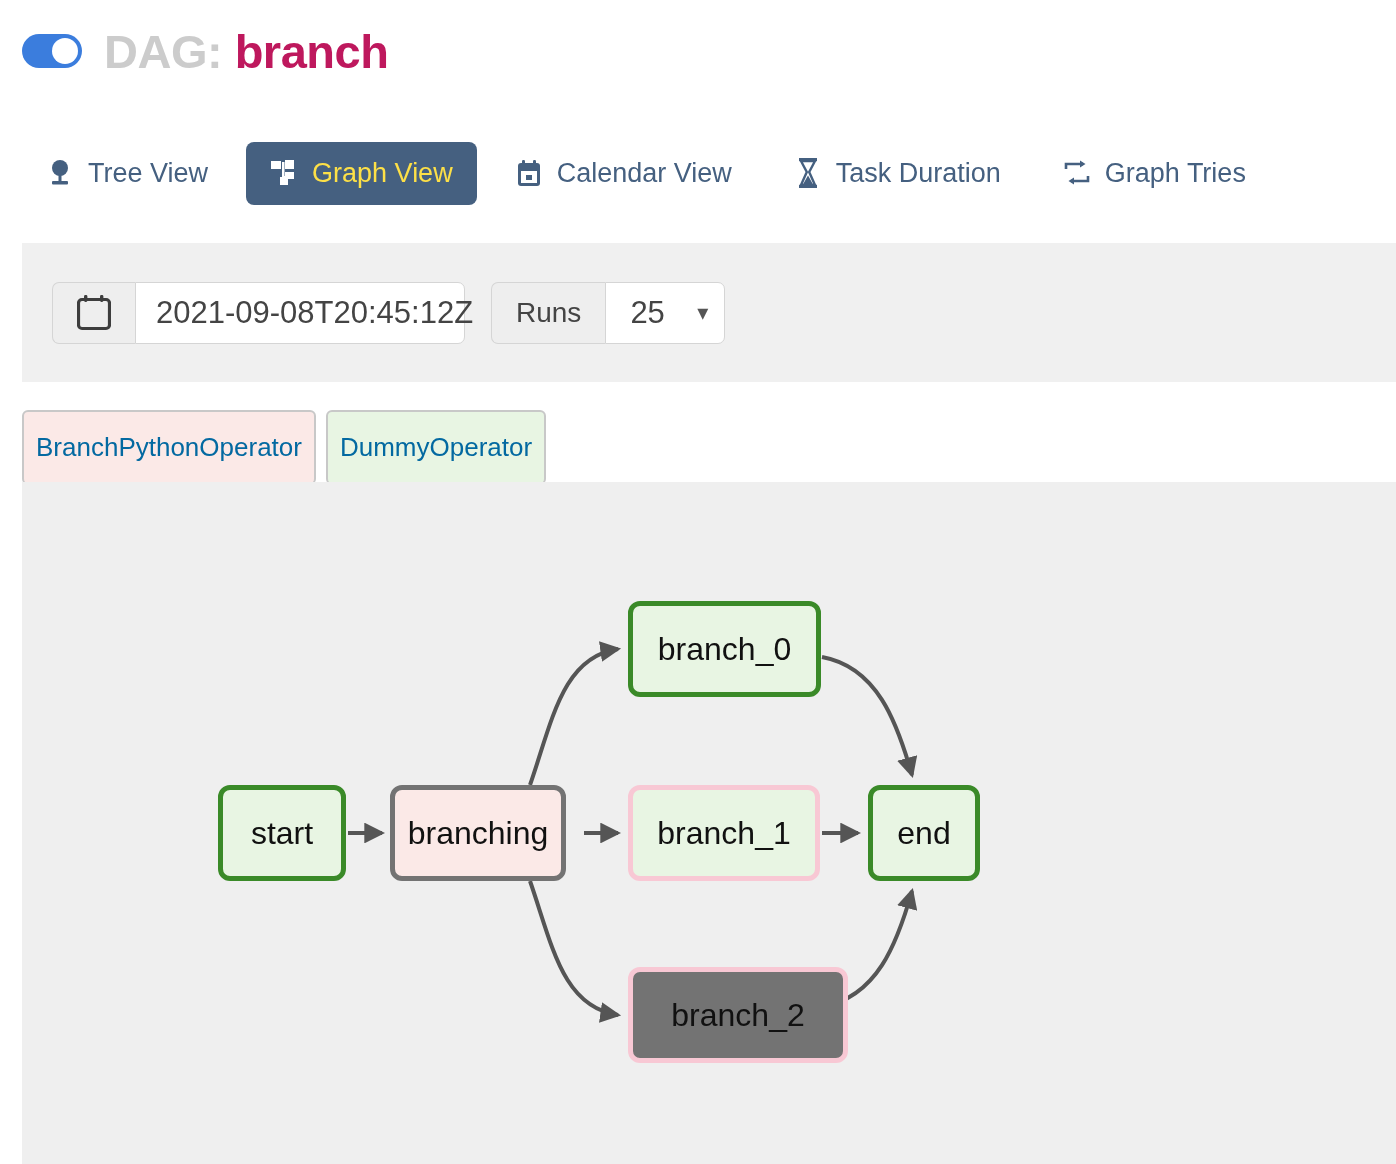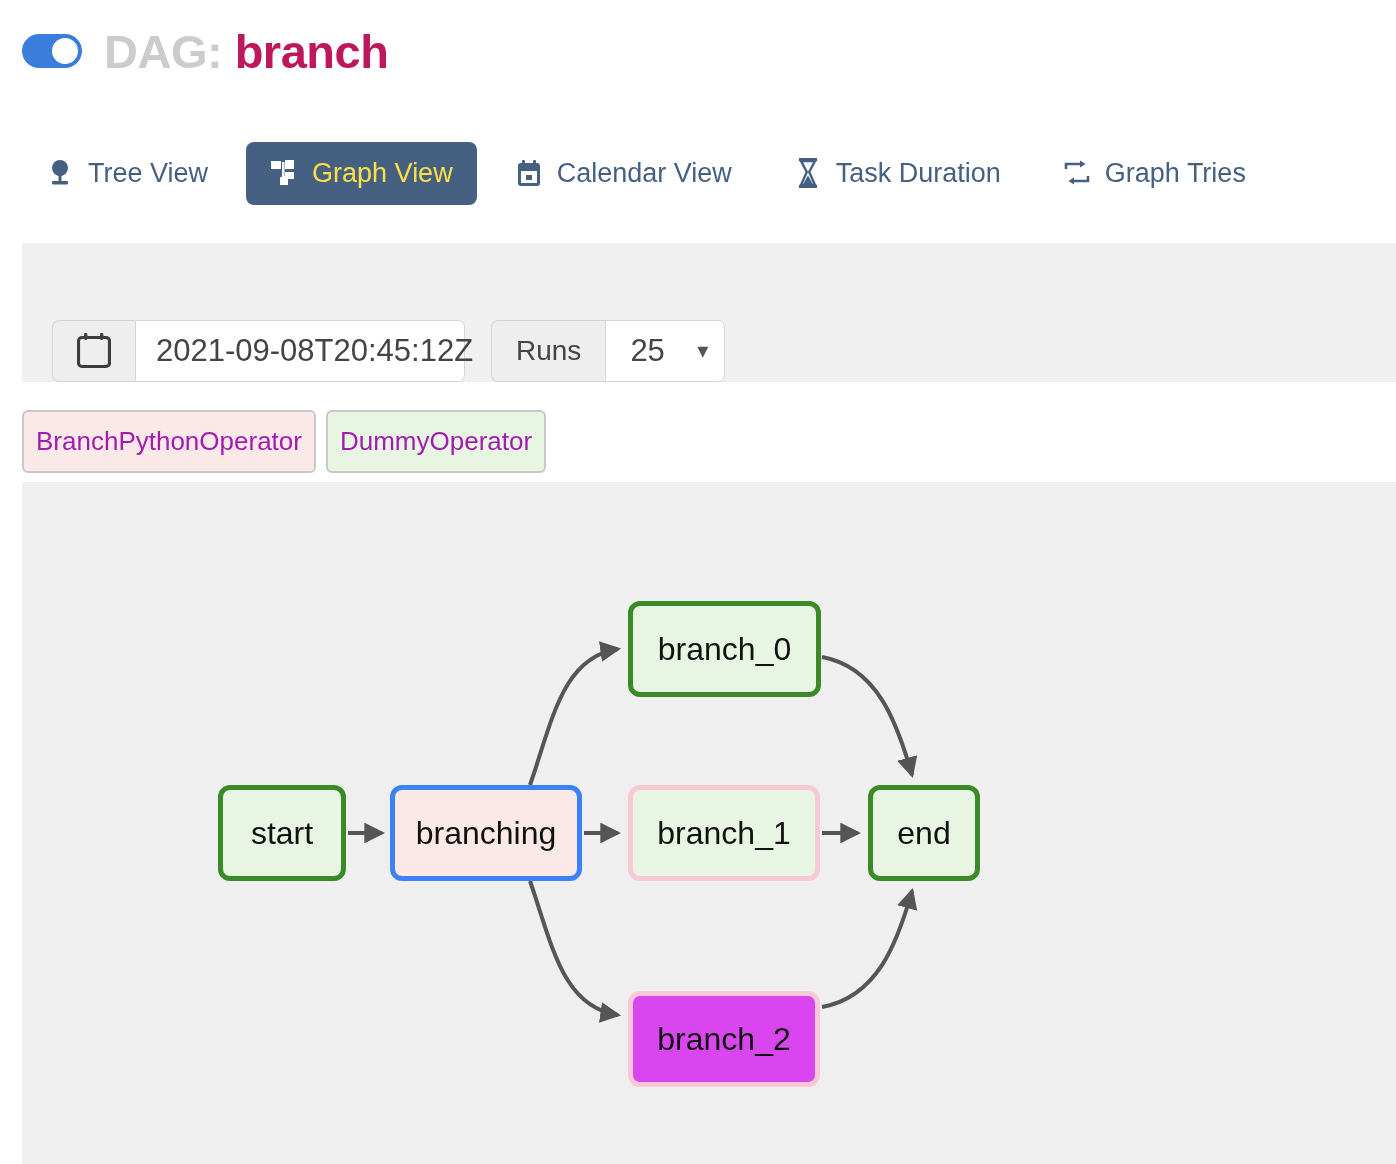--- a/index.html
+++ b/index.html
@@ -88,21 +88,21 @@
   .tab svg { display: block; }
 
   
   .toolbar {
     position: absolute;
     left: 22px; top: 243px;
     width: 1374px;
     height: 139px;
     background: #f0f0f0;
     display: flex;
-    align-items: flex-end;
+    align-items: center;
     overflow: hidden;
   }
   .toolbar-inner {
     display: flex;
     align-items: stretch;
     margin-left: 30px;
     height: 62px;
   }
   .inputgrp { display: flex; align-items: stretch; }
   .ig-addon {
@@ -148,23 +148,23 @@
   
   .legend {
     position: absolute;
     left: 22px; top: 410px;
     display: flex;
     gap: 10px;
   }
   .legend-item {
     border: 2px solid #c8c8c8;
     border-radius: 6px;
-    padding: 14px 12px;
+    padding: 20px 12px;
     font-size: 26px;
-    color: #a21caf;
+    color: #0369a1;
     white-space: nowrap;
     cursor: pointer;
   }
 
   
   .graph-canvas {
     position: absolute;
     left: 22px; top: 482px;
     width: 1374px;
     height: 682px;
@@ -322,33 +322,33 @@
 
       <path d="M 800 351 L 836 351" fill="none" stroke="#555555" stroke-width="4" marker-end="url(#arrow)"></path>
 
       <path d="M 800 525 C 855 515 875 462 890 409" fill="none" stroke="#555555" stroke-width="4" marker-end="url(#arrow)"></path>
     </svg>
 
     <div class="node" style="left:196px; top:303px; width:128px; height:96px; background:#e8f5e3; border:5px solid #3a8a28;">
       <span>start</span>
     </div>
 
-    <div class="node" style="left:368px; top:303px; width:192px; height:96px; background:#fbe9e7; border:5px solid #3b82f6;">
+    <div class="node" style="left:368px; top:303px; width:176px; height:96px; background:#fbe9e7; border:5px solid #737373;">
       <span>branching</span>
     </div>
 
     <div class="node" style="left:606px; top:119px; width:193px; height:96px; background:#e8f5e3; border:5px solid #3a8a28;">
       <span>branch_0</span>
     </div>
 
     <div class="node" style="left:606px; top:303px; width:192px; height:96px; background:#e8f5e3; border:5px solid #f8c8d4;">
       <span>branch_1</span>
     </div>
 
-    <div class="node" style="left:606px; top:485px; width:192px; height:96px; background:#d946ef; border:5px solid #f8c8d4;margin-top:24px;">
+    <div class="node" style="left:606px; top:485px; width:220px; height:96px; background:#737373; border:5px solid #f8c8d4;">
       <span>branch_2</span>
     </div>
 
     <div class="node" style="left:846px; top:303px; width:112px; height:96px; background:#e8f5e3; border:5px solid #3a8a28;">
       <span>end</span>
     </div>
 
   </div>
 
 </div>

